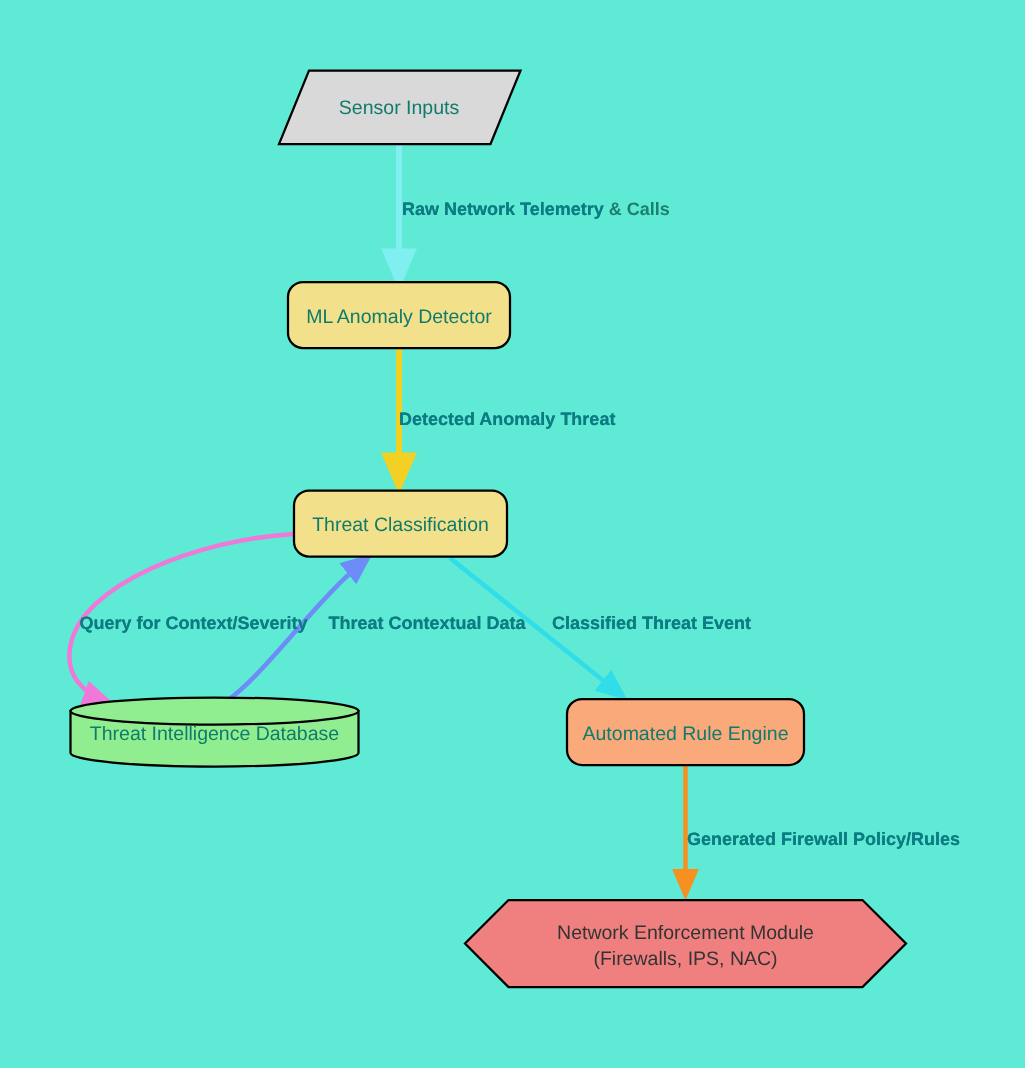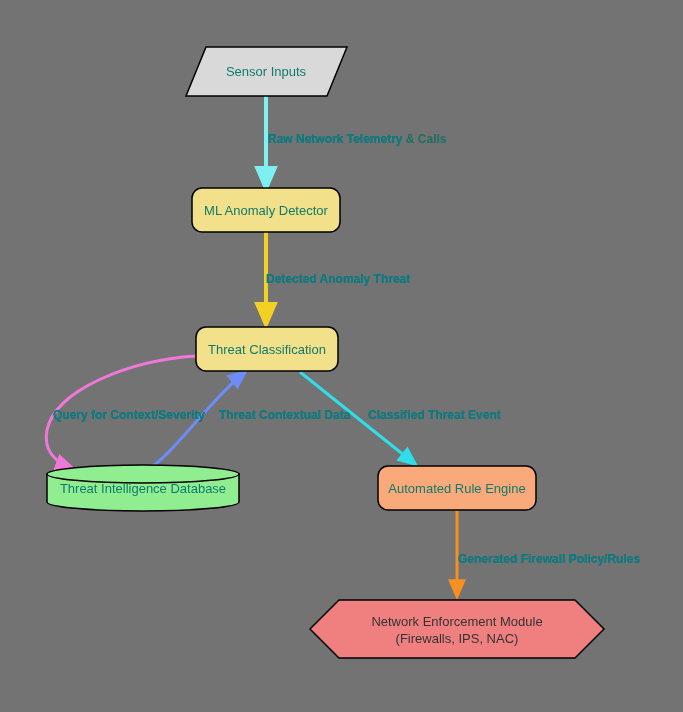--- a/index.html
+++ b/index.html
@@ -10,21 +10,21 @@
   body {
     width: 683px;
     height: 712px;
     overflow: hidden;
     font-family: "Liberation Sans", sans-serif;
   }
   #diagram-root {
     position: relative;
     width: 683px;
     height: 712px;
-    background: #737373;
+    background: #5eead4;
   }
   svg.flow-canvas {
     position: absolute;
     left: 0;
     top: 0;
     width: 683px;
     height: 712px;
   }
   .node-label {
     font-family: "Liberation Sans", sans-serif;

